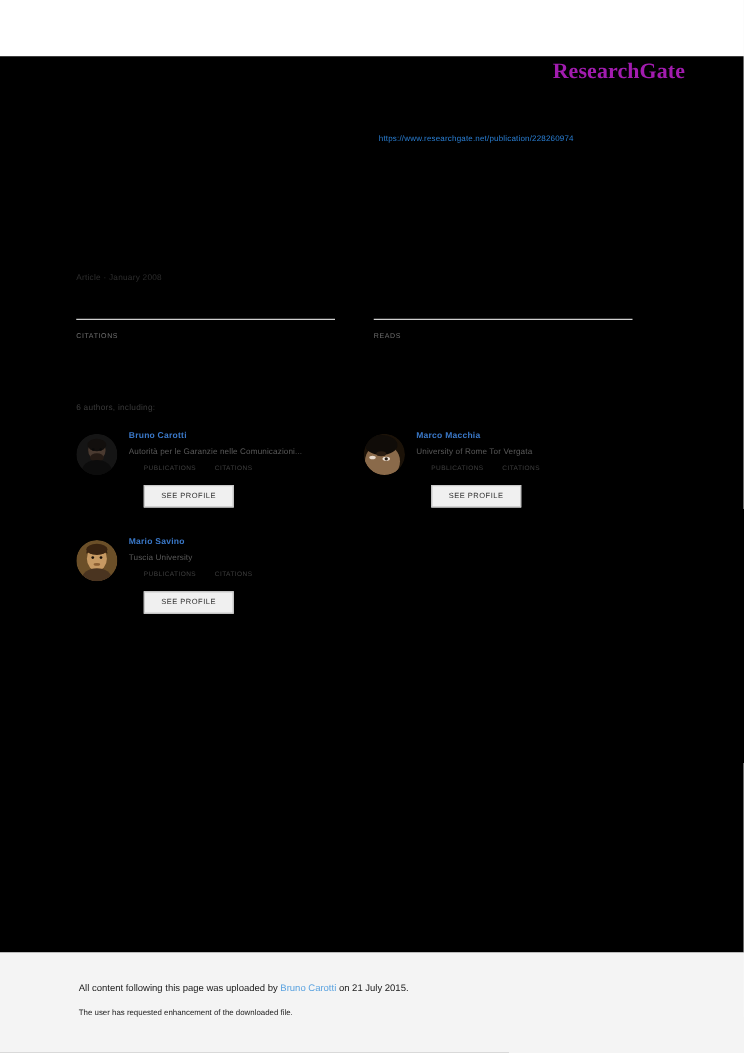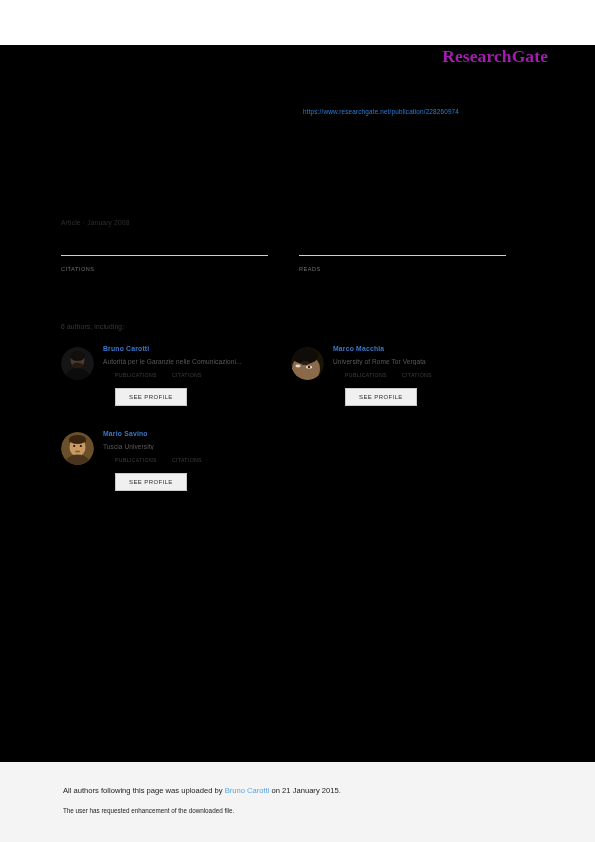--- a/index.html
+++ b/index.html
@@ -347,18 +347,18 @@
           <div class="see-profile">SEE PROFILE</div>
         </div>
       </div>
 
     </div>
 
   </div>
 
   <div class="footer">
     <div class="footer-main">
-      <span>All authors following this page was uploaded by </span><a class="uploader" href="#">Bruno Carotti</a><span> on 21 January 2015.</span>
+      <span>All content following this page was uploaded by </span><a class="uploader" href="#">Bruno Carotti</a><span> on 21 July 2015.</span>
     </div>
     <div class="footer-sub">The user has requested enhancement of the downloaded file.</div>
   </div>
 
 </div>
 
 </body></html>

